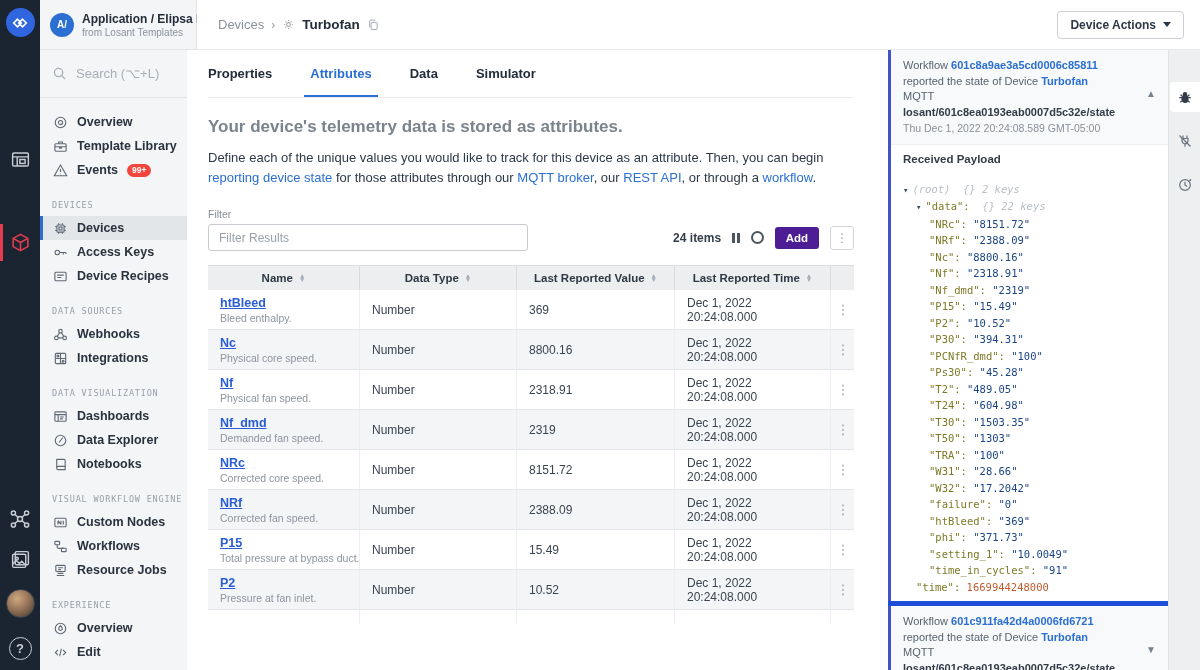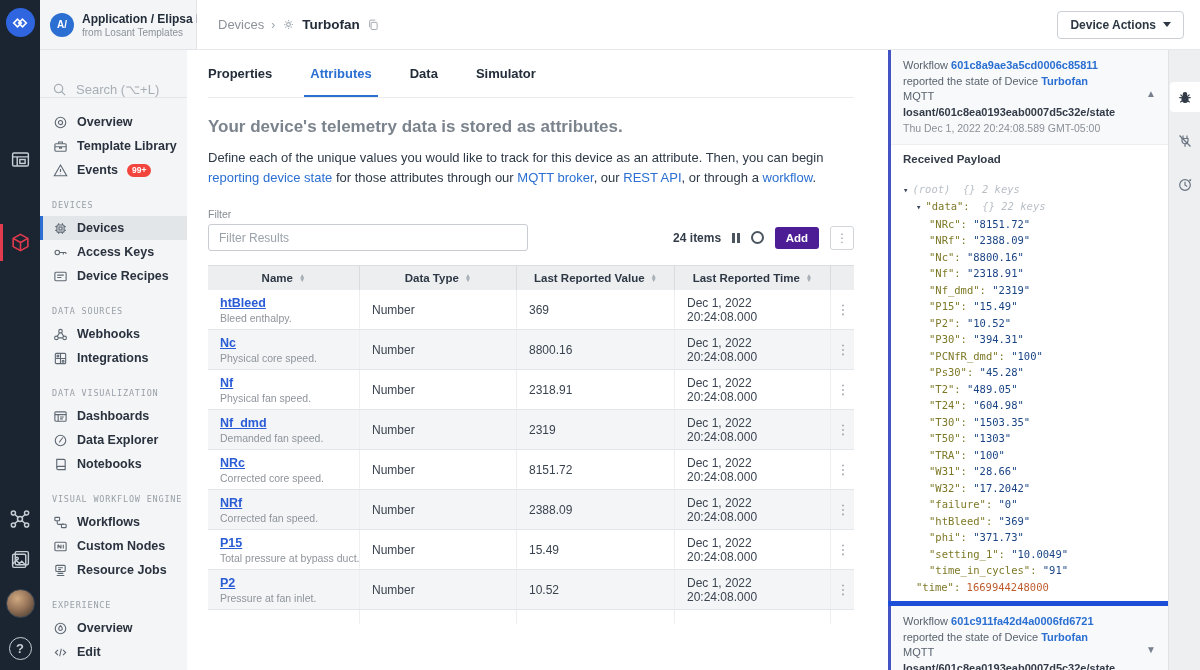--- a/index.html
+++ b/index.html
@@ -17,21 +17,21 @@
   .rail-bottom { margin-top:auto; display:flex; flex-direction:column; align-items:center; gap:19px; padding-bottom:10px; }
   .rail-avatar { width:29px; height:29px; border-radius:50%; background:radial-gradient(circle at 38% 32%, #cfa87f 0%, #97755a 45%, #5d4a3a 80%, #443629 100%); border:1px solid #3a4654; }
   .rail-help { width:23px; height:23px; border-radius:50%; border:1.6px solid #c6cdd4; color:#c6cdd4; font-size:13px; font-weight:bold; display:flex; align-items:center; justify-content:center; }
 
   
   #sidebar { left:40px; top:0; width:157px; height:670px; background:#f4f5f6; border-right:1px solid #e2e4e7; }
   .app-header { height:50px; border-bottom:1px solid #e3e5e8; display:flex; align-items:center; padding:0 10px; gap:8px; }
   .app-avatar { width:24px; height:24px; border-radius:50%; background:#2a6fd1; color:#fff; font-size:10px; font-weight:bold; display:flex; align-items:center; justify-content:center; flex:none; }
   .app-title { font-size:12px; font-weight:bold; color:#232d3a; white-space:nowrap; overflow:hidden; }
   .app-sub { font-size:10px; color:#8b929a; margin-top:1px; }
-  .search-row { height:48px; border-bottom:1px solid #e3e5e8; display:flex; align-items:flex-end; padding:0 12px; gap:9px; color:#a7aeb6; font-size:13px; }
+  .search-row { height:48px; border-bottom:1px solid #e3e5e8; display:flex; align-items:center; padding:0 12px; gap:9px; color:#a7aeb6; font-size:13px; }
   #nav { padding-top:12px; }
   .nav-item { display:flex; align-items:center; gap:9px; height:24px; padding:0 12px; font-size:12.5px; font-weight:bold; color:#29323e; position:relative; cursor:pointer; }
   .nav-item .icon { color:#5f6974; width:16px; }
   .nav-item.active { background:#e3e6e9; }
   .nav-item.active::before { content:""; position:absolute; left:0; top:0; bottom:0; width:3px; background:#2a6fd1; }
   .nav-section { font-family:"DejaVu Sans Mono", monospace; font-size:8.5px; letter-spacing:.8px; color:#99a0a8; padding:18px 12px 6px 12px; }
   .nav-badge { background:#f2453d; color:#fff; font-size:8.5px; font-weight:bold; border-radius:8px; padding:1.5px 5px; }
 
   
   #topbar { left:197px; top:0; width:1003px; height:50px; background:#fff; border-bottom:1px solid #e6e8ea; display:flex; align-items:center; padding:0 16px 0 21px; }
@@ -275,35 +275,35 @@
             <path d="M4 2.5h7.5A1.5 1.5 0 0 1 13 4v9.5H5.5A1.5 1.5 0 0 1 4 12V2.5z"></path>
             <path d="M4 11.5A1.5 1.5 0 0 1 5.5 10H13"></path>
           </svg>
         </span>
         <span>Notebooks</span>
       </div>
       <div class="nav-section">VISUAL WORKFLOW ENGINE</div>
       <div class="nav-item">
         <span class="icon">
           <svg width="15" height="15" viewBox="0 0 16 16" fill="none" stroke="currentColor" stroke-width="1.2">
+            <rect x="2" y="3.5" width="12" height="9" rx="1"></rect>
+            <path d="M5.3 6v4M5.3 6l3.2 4M8.5 6v4M11 6v4"></path>
+          </svg>
+        </span>
+        <span>Custom Nodes</span>
+      </div>
+      <div class="nav-item">
+        <span class="icon">
+          <svg width="15" height="15" viewBox="0 0 16 16" fill="none" stroke="currentColor" stroke-width="1.2">
             <rect x="2" y="2.5" width="5" height="3.6" rx=".8"></rect>
             <rect x="9" y="9.9" width="5" height="3.6" rx=".8"></rect>
             <path d="M4.5 6.1v2.3a1.6 1.6 0 0 0 1.6 1.6h3.4a2 2 0 0 1 2-.1"></path>
           </svg>
         </span>
         <span>Workflows</span>
-      </div>
-      <div class="nav-item">
-        <span class="icon">
-          <svg width="15" height="15" viewBox="0 0 16 16" fill="none" stroke="currentColor" stroke-width="1.2">
-            <rect x="2" y="3.5" width="12" height="9" rx="1"></rect>
-            <path d="M5.3 6v4M5.3 6l3.2 4M8.5 6v4M11 6v4"></path>
-          </svg>
-        </span>
-        <span>Custom Nodes</span>
       </div>
       <div class="nav-item">
         <span class="icon">
           <svg width="15" height="15" viewBox="0 0 16 16" fill="none" stroke="currentColor" stroke-width="1.2">
             <rect x="3" y="2.5" width="10" height="6.5" rx="1"></rect>
             <path d="M5.5 5h5M5.5 7h3M5 11h6M4 13.3h8"></path>
           </svg>
         </span>
         <span>Resource Jobs</span>
       </div>

